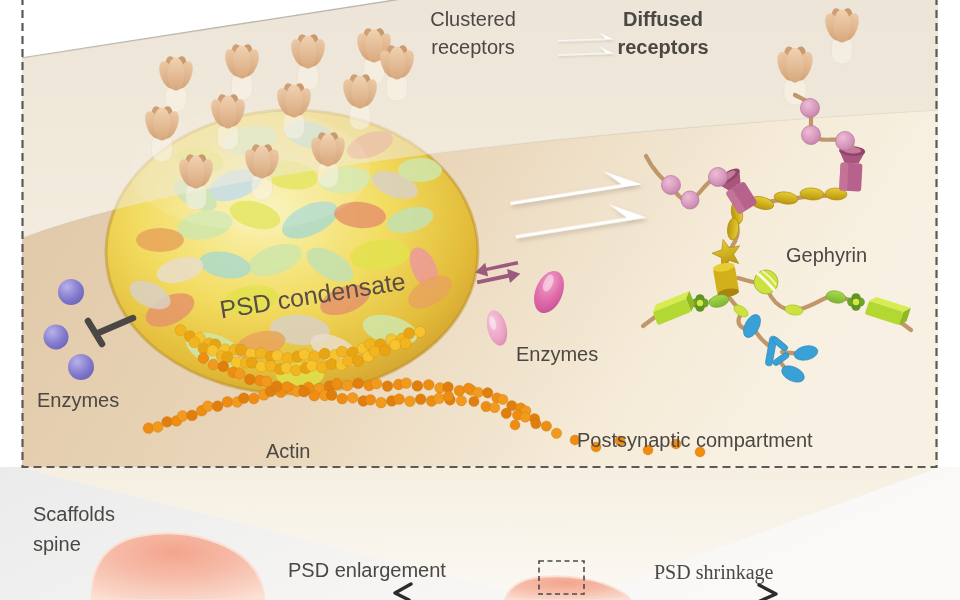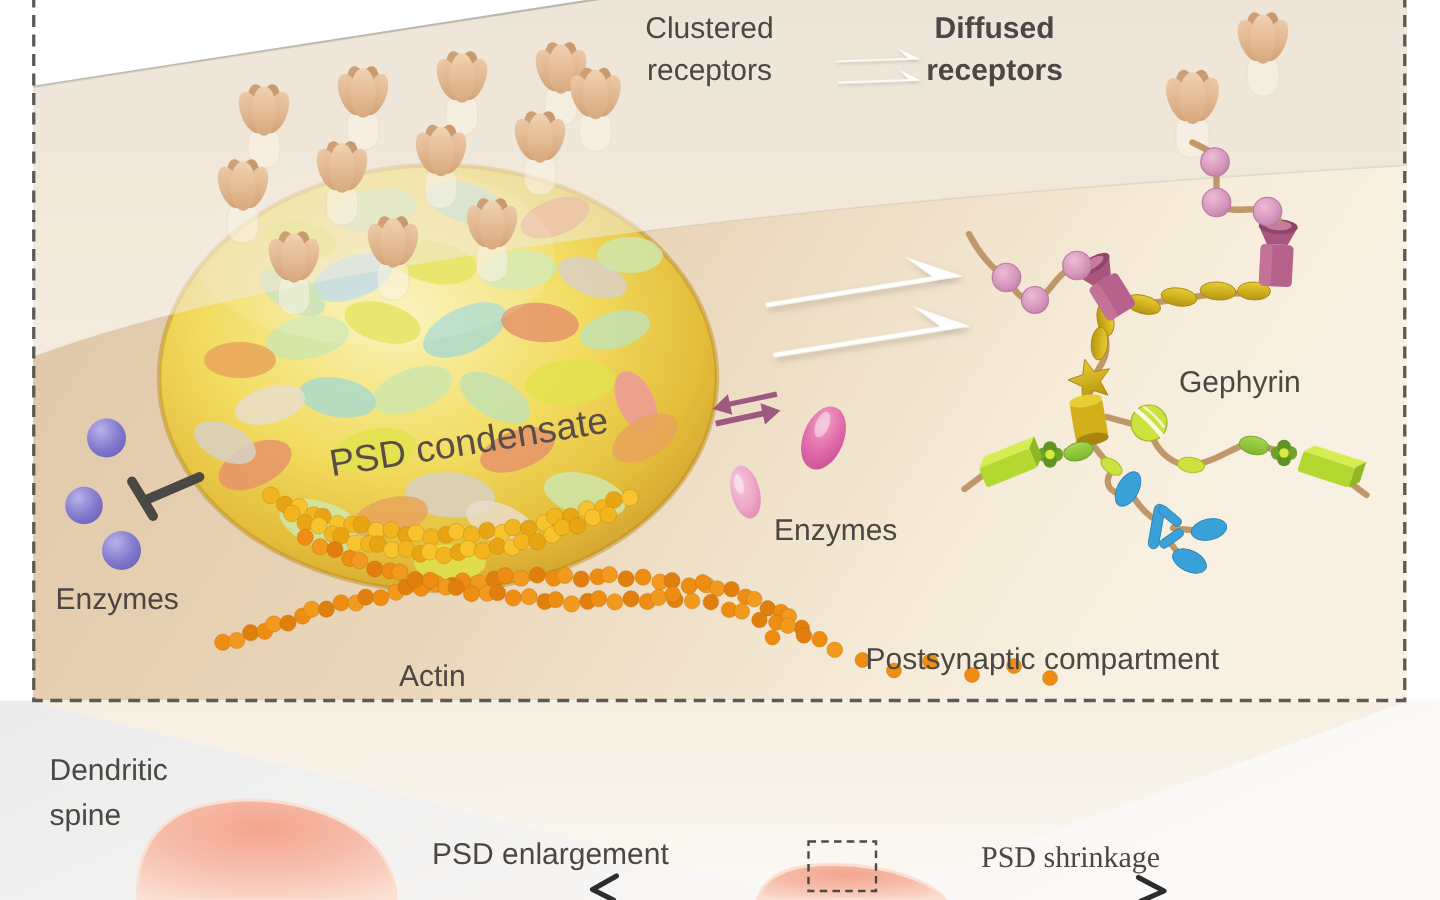--- a/index.html
+++ b/index.html
@@ -486,19 +486,19 @@
   <div>Diffused</div>
   <div>receptors</div>
 </div>
 <div class="lbl" style="left:786px;top:241px;">Gephyrin</div>
 <div class="lbl center" style="left:205px;top:281px;width:215px;transform:rotate(-9deg);color:var(--condensate-text,#5a4c46);font-size:25px;">PSD condensate</div>
 <div class="lbl" style="left:516px;top:340px;">Enzymes</div>
 <div class="lbl" style="left:37px;top:386px;">Enzymes</div>
 <div class="lbl" style="left:266px;top:437px;">Actin</div>
 <div class="lbl" style="left:577px;top:426px;">Postsynaptic compartment</div>
 <div class="lbl two" style="left:33px;top:499px;line-height:30px;">
-  <div>Dendritic</div>
+  <div>Scaffolds</div>
   <div>spine</div>
 </div>
 <div class="lbl" style="left:288px;top:556px;">PSD enlargement</div>
 <div class="lbl" style="left:654px;top:558px;font-family:Liberation Serif, serif;">PSD shrinkage</div>
 
 </div>
 
 </body></html>

